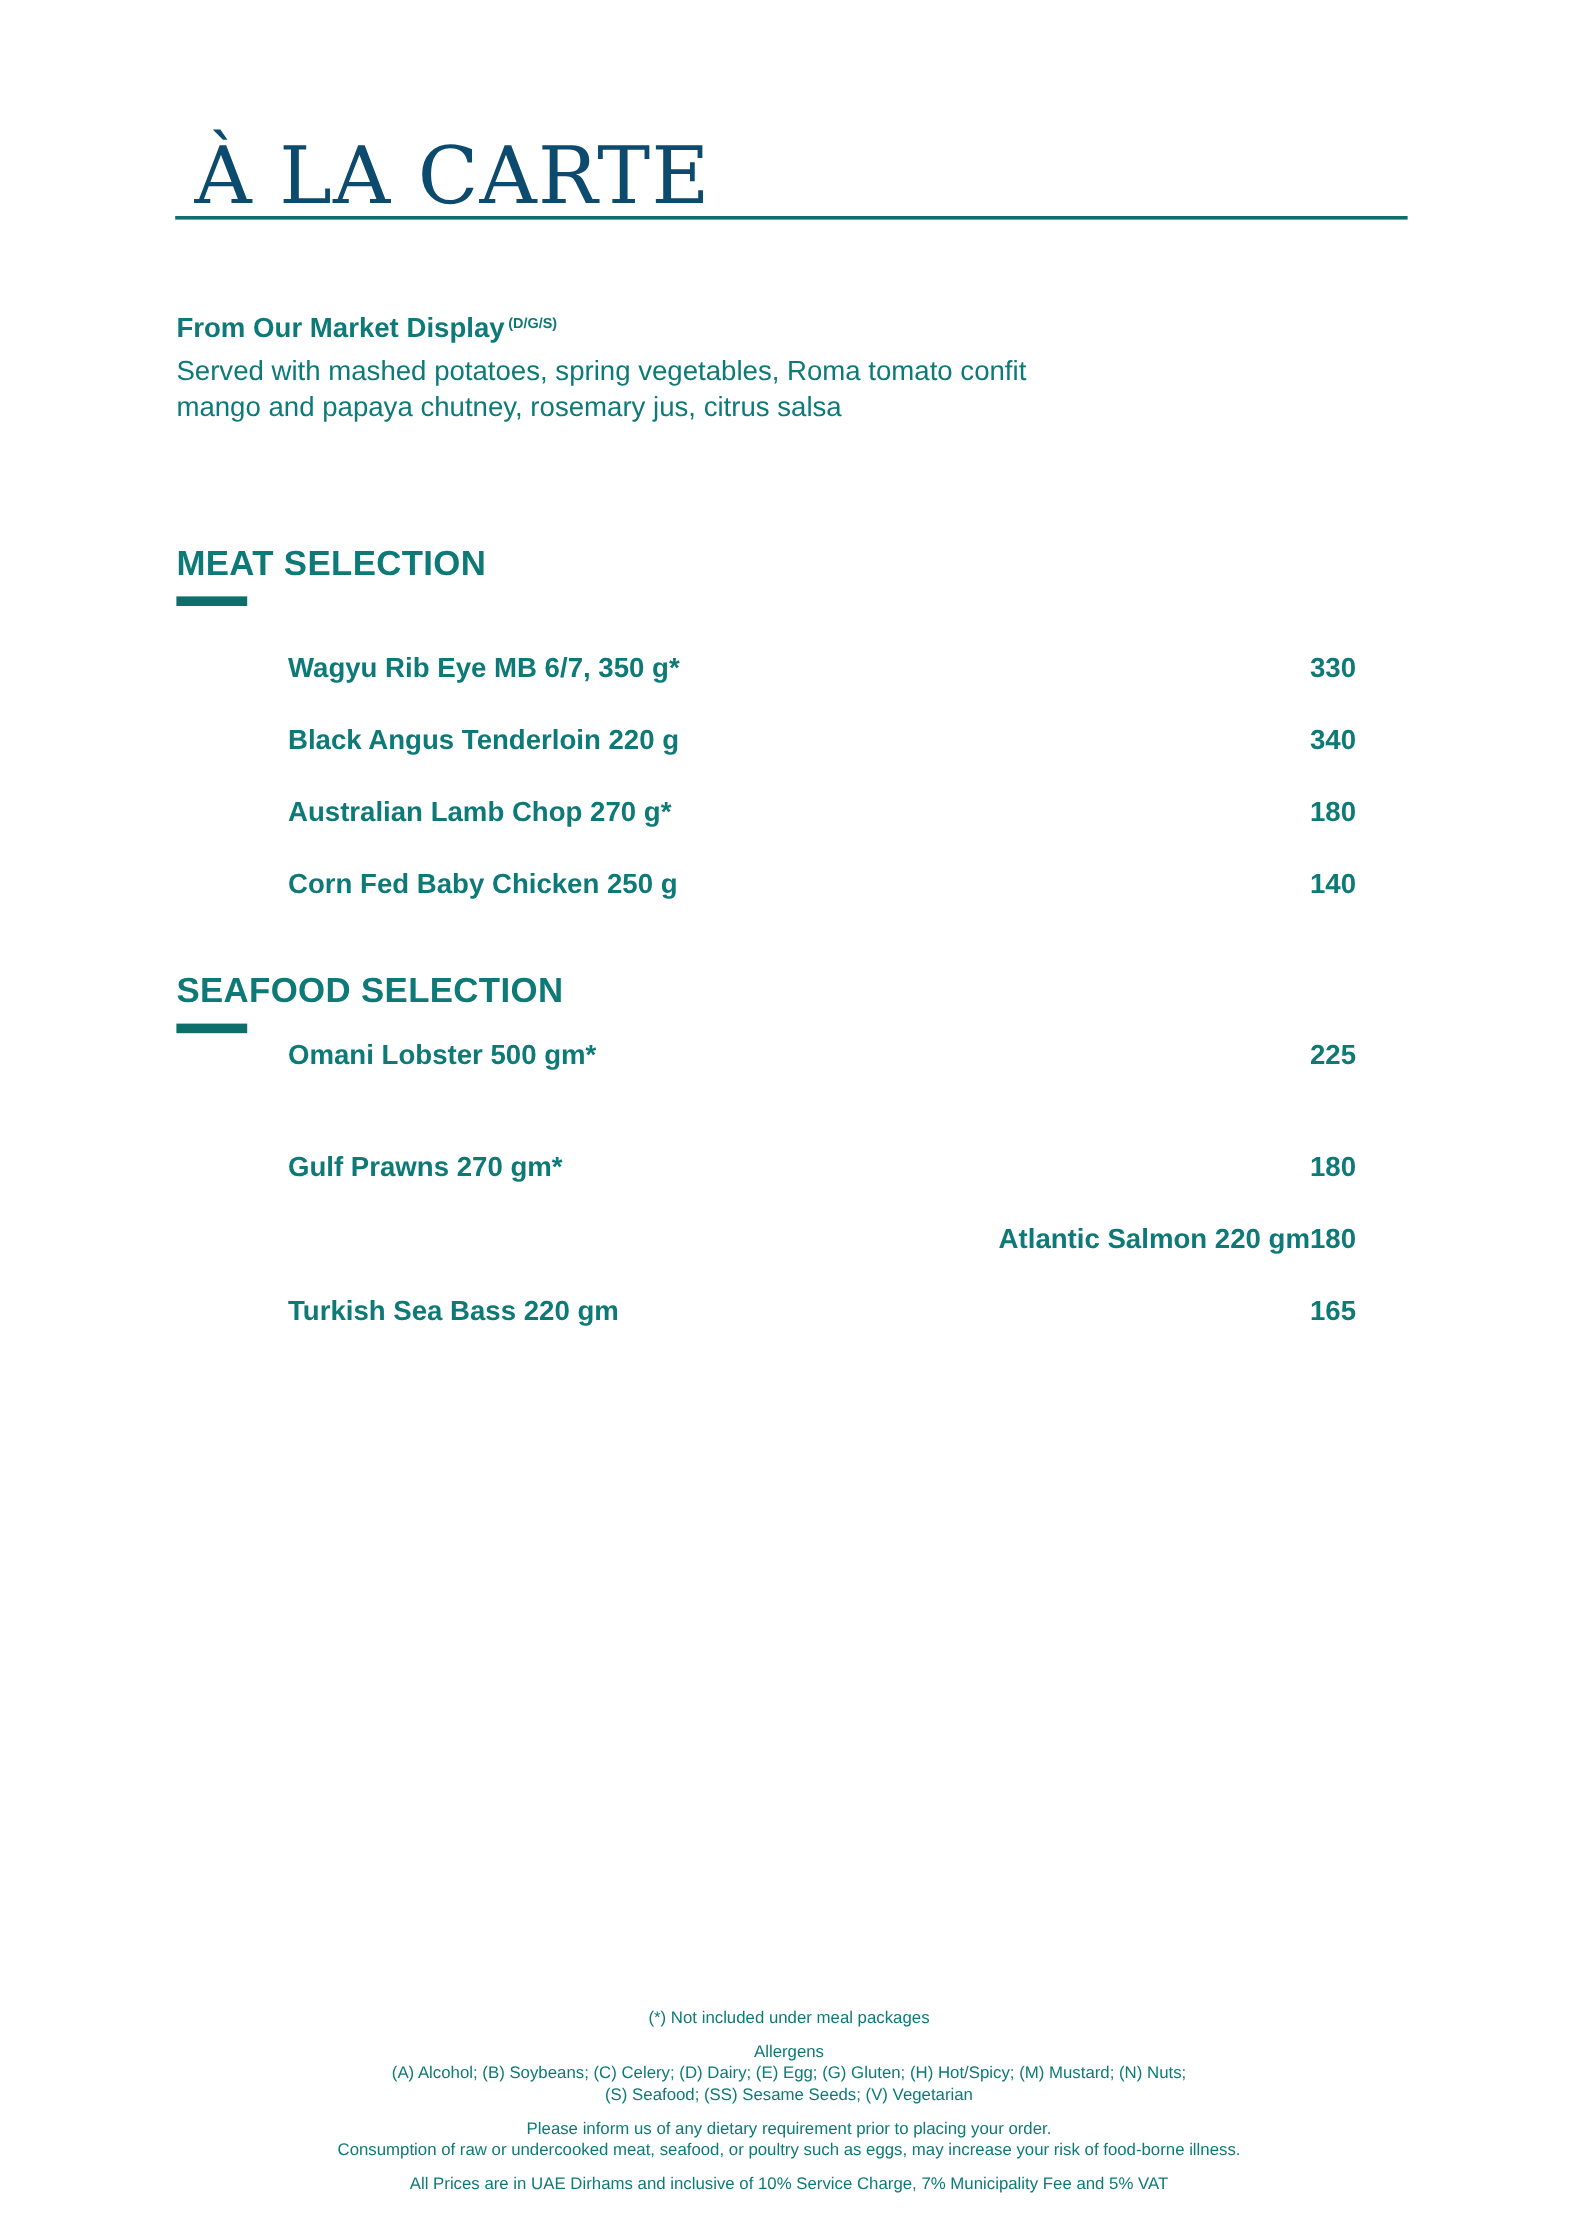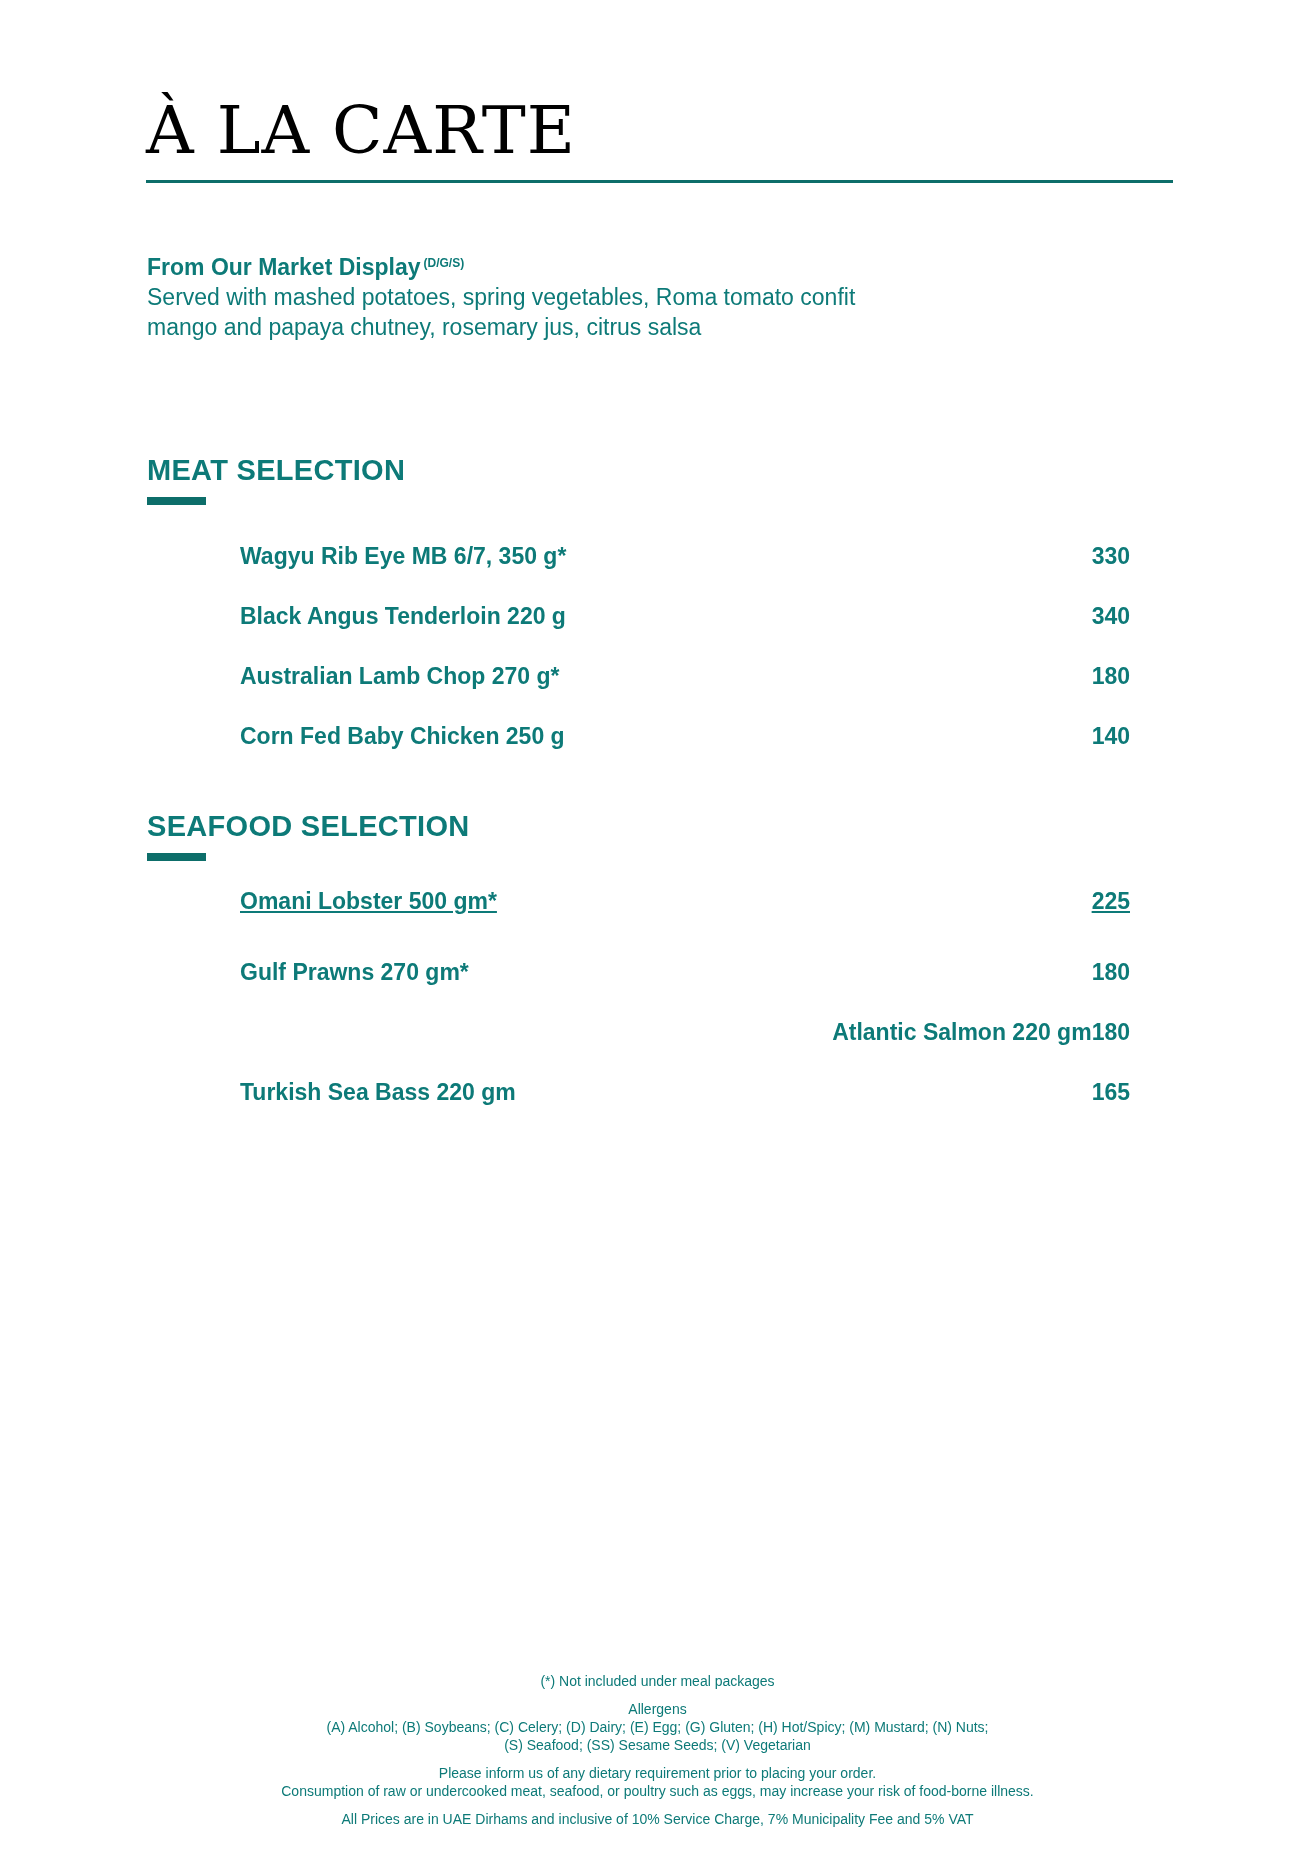--- a/index.html
+++ b/index.html
@@ -5,28 +5,28 @@
   html, body { margin: 0; padding: 0; background: #ffffff; }
   body {
     width: 1315px; height: 1860px; position: relative; overflow: hidden;
     color: #0d7a78;
     font-family: "Liberation Sans", sans-serif;
   }
   .title {
     position: absolute; left: 146px; top: 98px;
     font-family: "DejaVu Serif", serif;
     font-size: 66px; font-weight: normal; letter-spacing: 1px;
-    color: #000000; line-height: 1; margin: 0;
+    color: #0c4a6e; line-height: 1; margin: 16px;
   }
   .title-rule {
     position: absolute; left: 146px; top: 180px; width: 1027px; height: 3px;
     background: #0d6e6a;
   }
   .intro { position: absolute; left: 147px; top: 248px; width: 1000px; }
-  .intro .heading { font-size: 23px; font-weight: bold; line-height: 30px; }
+  .intro .heading { font-size: 23px; font-weight: bold; line-height: 42px; }
   .intro .heading sup { font-size: 12px; font-weight: bold; vertical-align: 8px; margin-left: 3px; }
   .intro p { margin: 0; font-size: 23px; line-height: 30px; }
   .intro .sauces { margin-top: 30px; }
 
   .section-title {
     position: absolute; left: 147px; font-size: 29px; font-weight: bold;
     line-height: 1; margin: 0; letter-spacing: 0.3px;
   }
   .section-bar { position: absolute; left: 147px; width: 59px; height: 8px; background: #0d6e6a; }
 
@@ -74,21 +74,21 @@
   <span class="price">180</span>
 </div>
 <div class="item" style="top:721px;">
   <span>Corn Fed Baby Chicken 250 g</span>
   <span class="price">140</span>
 </div>
 
 <h2 class="section-title" style="top:812px;">SEAFOOD SELECTION</h2>
 <div class="section-bar" style="top:853px;"></div>
 
-<div class="item" style="top:886px;text-decoration:underline;">
+<div class="item" style="top:864px;">
   <span>Omani Lobster 500 gm*</span>
   <span class="price">225</span>
 </div>
 <div class="item" style="top:957px;">
   <span>Gulf Prawns 270 gm*</span>
   <span class="price">180</span>
 </div>
 <div class="item" style="top:1017px;justify-content:flex-end;">
   <span>Atlantic Salmon 220 gm</span>
   <span class="price">180</span>

